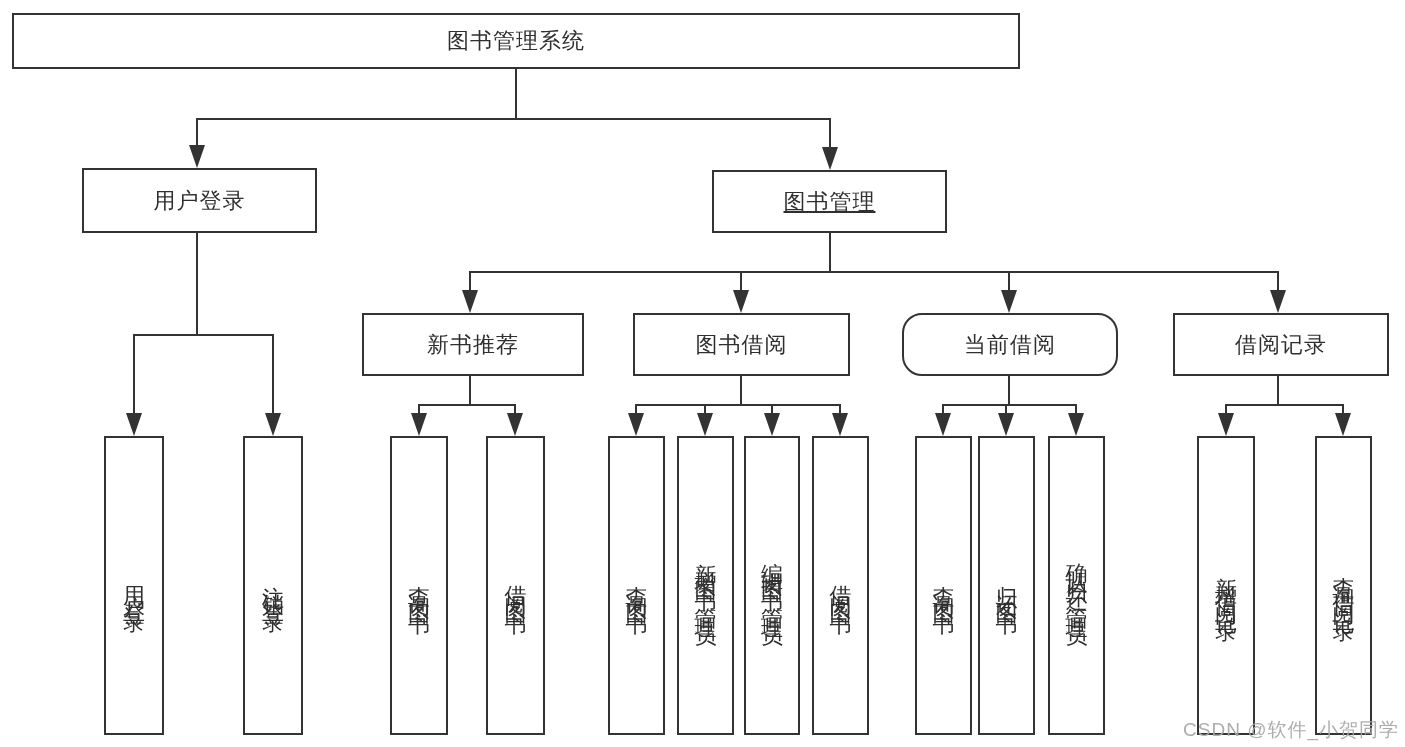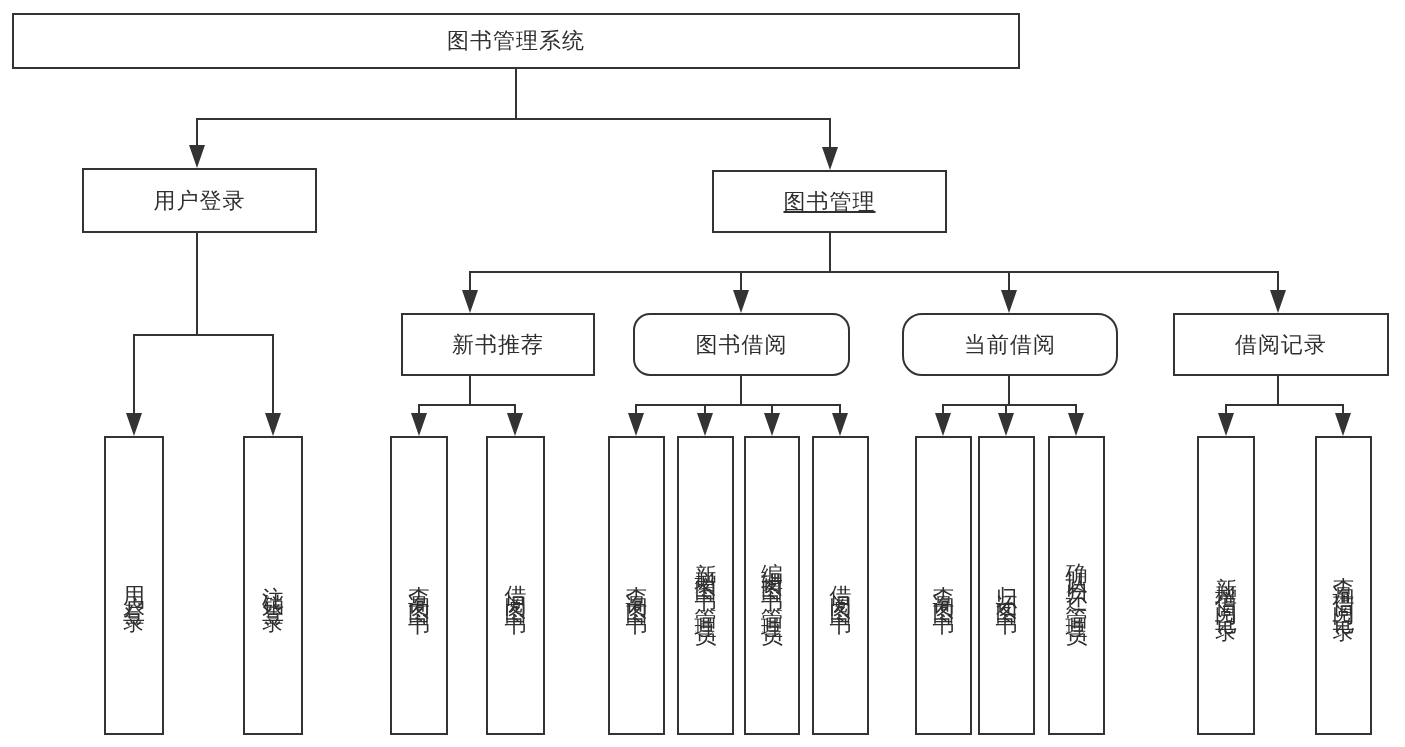--- a/index.html
+++ b/index.html
@@ -121,24 +121,24 @@
     <span>图书管理系统</span>
   </div>
 
   <div class="node h" style="left:82px; top:168px; width:235px; height:65px;">
     <span>用户登录</span>
   </div>
   <div class="node h" style="left:712px; top:170px; width:235px; height:63px;text-decoration:underline;">
     <span>图书管理</span>
   </div>
 
-  <div class="node h" style="left:362px; top:313px; width:194px; height:63px;margin-left:39px;">
+  <div class="node h" style="left:362px; top:313px; width:222px; height:63px;">
     <span>新书推荐</span>
   </div>
-  <div class="node h" style="left:633px; top:313px; width:217px; height:63px;border-radius:17px;">
+  <div class="node h" style="left:633px; top:313px; width:217px; height:63px;">
     <span>图书借阅</span>
   </div>
   <div class="node h" style="left:902px; top:313px; width:216px; height:63px;border-radius:20px;">
     <span>当前借阅</span>
   </div>
   <div class="node h" style="left:1173px; top:313px; width:216px; height:63px;">
     <span>借阅记录</span>
   </div>
 
   <div class="node v" style="left:104px; top:436px; width:60px; height:299px;">
@@ -178,14 +178,15 @@
     <span>确认归还（管理员）</span>
   </div>
 
   <div class="node v" style="left:1197px; top:436px; width:58px; height:299px;">
     <span>新增借阅记录</span>
   </div>
   <div class="node v" style="left:1315px; top:436px; width:57px; height:299px;">
     <span>查询借阅记录</span>
   </div>
 
+  <div class="watermark">CSDN @软件_小贺同学</div>
 
 </div>
 
 </body></html>

